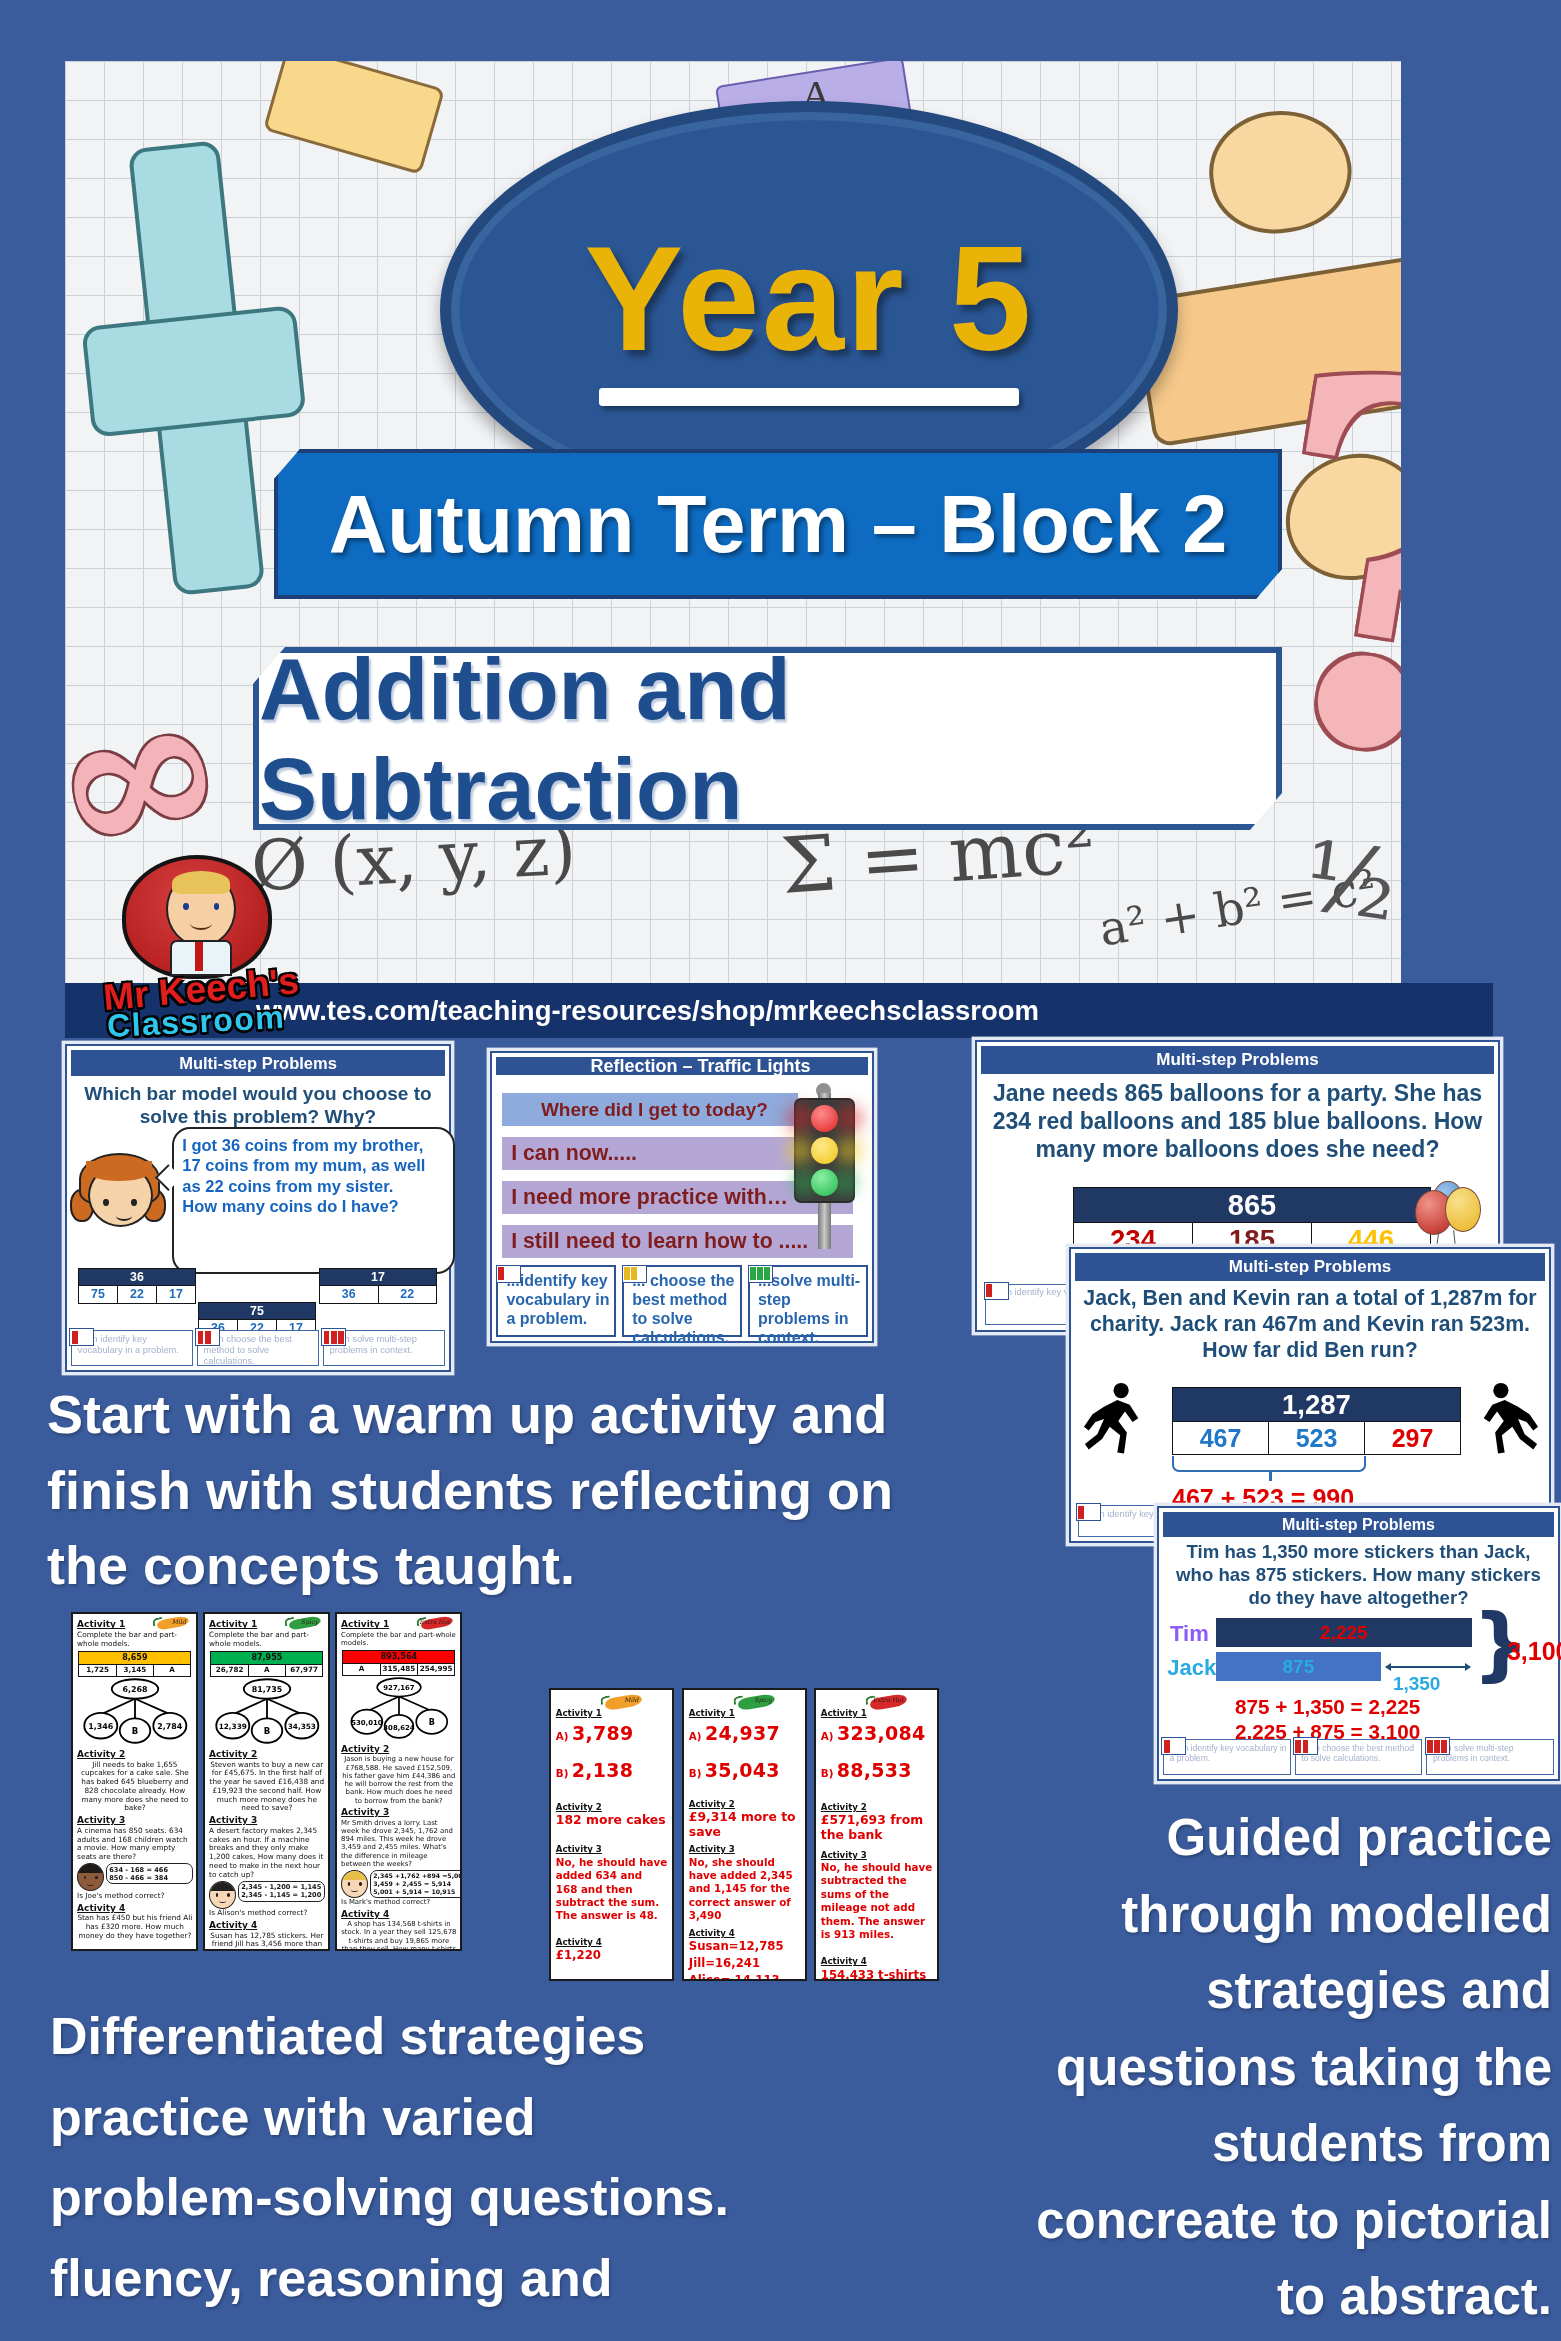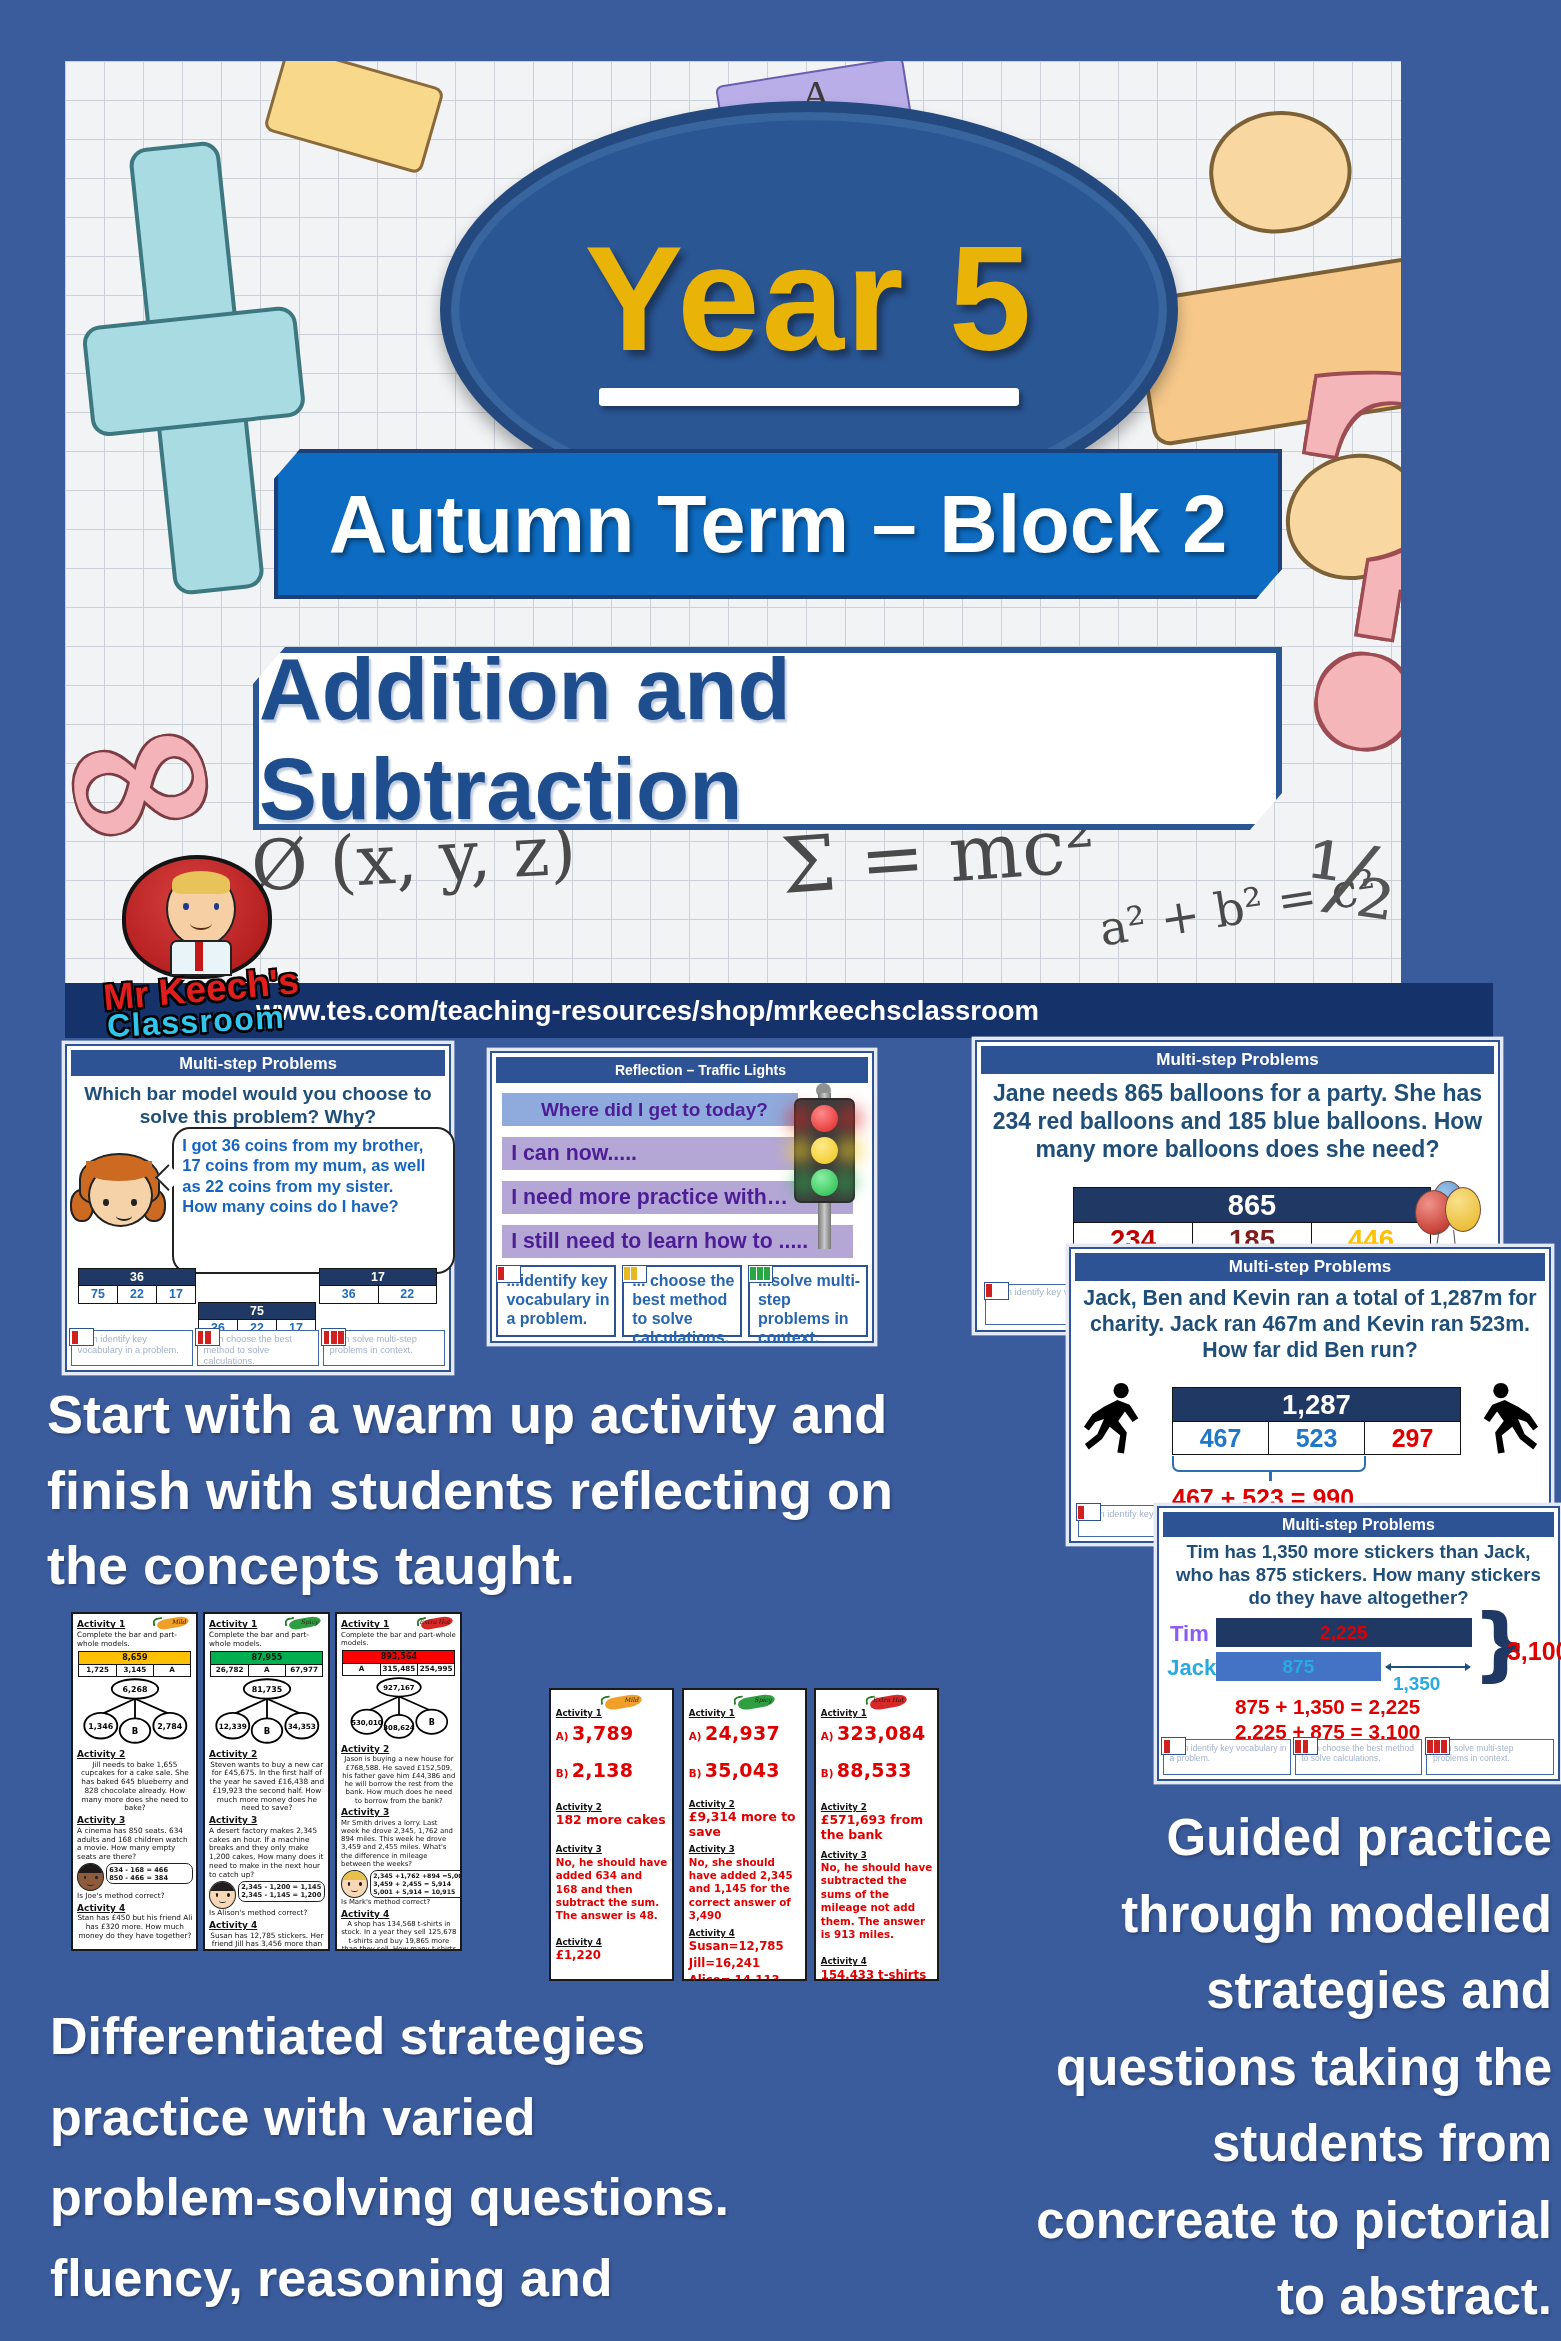--- a/index.html
+++ b/index.html
@@ -89,21 +89,21 @@
   
   .tl{position:absolute;width:89px;height:165px;z-index:3;}
   .tl-knob{position:absolute;left:36px;top:0;width:15px;height:15px;background:#909090;border-radius:50%;}
   .tl-pole{position:absolute;left:38px;top:9.6px;width:12.4px;height:156px;background:linear-gradient(90deg,#777,#c9c9c9,#777);}
   .tl-box{position:absolute;left:13.8px;top:15px;width:61px;height:105px;background:#3c3c3c;border-radius:6.9px;border:2.1px solid #2a2a2a;
           display:flex;flex-direction:column;align-items:center;justify-content:space-around;padding:2.8px 0;box-sizing:border-box;}
   .tl-light{width:27.5px;height:27.5px;border-radius:50%;}
   .tl-red{background:radial-gradient(circle at 38% 32%,#ff8a8a,#de2424);box-shadow:-25px 0 15px rgba(222,40,40,.5),25px 0 15px rgba(222,40,40,.5);}
   .tl-yellow{background:radial-gradient(circle at 38% 32%,#ffe98a,#edc718);box-shadow:-25px 0 15px rgba(240,205,40,.55),25px 0 15px rgba(240,205,40,.55);}
   .tl-green{background:radial-gradient(circle at 38% 32%,#8af0a4,#23b84a);box-shadow:-20.7px 0 12.4px rgba(40,190,80,.4),20.7px 0 12.4px rgba(40,190,80,.4);}
-  .prompt{position:absolute;left:9.6px;height:33px;background:#b4a7d6;color:#4c1d95;font-weight:bold;font-size:21.3px;
+  .prompt{position:absolute;left:9.6px;height:33px;background:#b4a7d6;color:#7f1d1d;font-weight:bold;font-size:21.3px;
           display:flex;align-items:center;padding-left:9.6px;box-sizing:border-box;}
   .ref-card{position:relative;flex:1;border:2.1px solid #2e5395;color:#2766ae;font-weight:bold;font-size:16px;line-height:1.18;
             padding:5.5px 4.1px 0 8.3px;box-sizing:border-box;background:#fff;}
   .balloons{position:absolute;width:76px;height:103px;}
   .bln{position:absolute;border:1.4px solid #7a4a3a;}
   .runner{position:absolute;width:61px;height:96px;}
   
   .caption{position:absolute;color:#fff;font-weight:bold;text-shadow:1.4px 2.1px 2.8px rgba(0,0,0,.25);}
   
   .ws{position:absolute;width:127px;height:339px;background:#fff;border:2.1px solid #1a1a1a;box-sizing:border-box;
@@ -258,21 +258,21 @@
             <i></i>
             <i></i>
             <i></i>
           </div>
         <span>I can solve multi-step problems in context.</span>
       </div>
     </div>
   </div>
 
   <div class="slide" style="left:490px;top:1051px;width:384px;height:292px;z-index:9;">
-    <div class="stitle" style="height:26px;font-size:14px;padding-left:37px;">Reflection – Traffic Lights</div>
+    <div class="stitle" style="height:18px;font-size:18px;padding-left:37px;">Reflection – Traffic Lights</div>
     <div class="tl" style="right:2.8px;top:30px;">
       <div class="tl-knob"></div>
       <div class="tl-pole"></div>
       <div class="tl-box">
         <div class="tl-light tl-red"></div>
         <div class="tl-light tl-yellow"></div>
         <div class="tl-light tl-green"></div>
       </div>
     </div>
     <div class="prompt" style="top:40px;width:296px;background:#8faadc;justify-content:center;font-size:19px;">Where did I get to today?</div>

